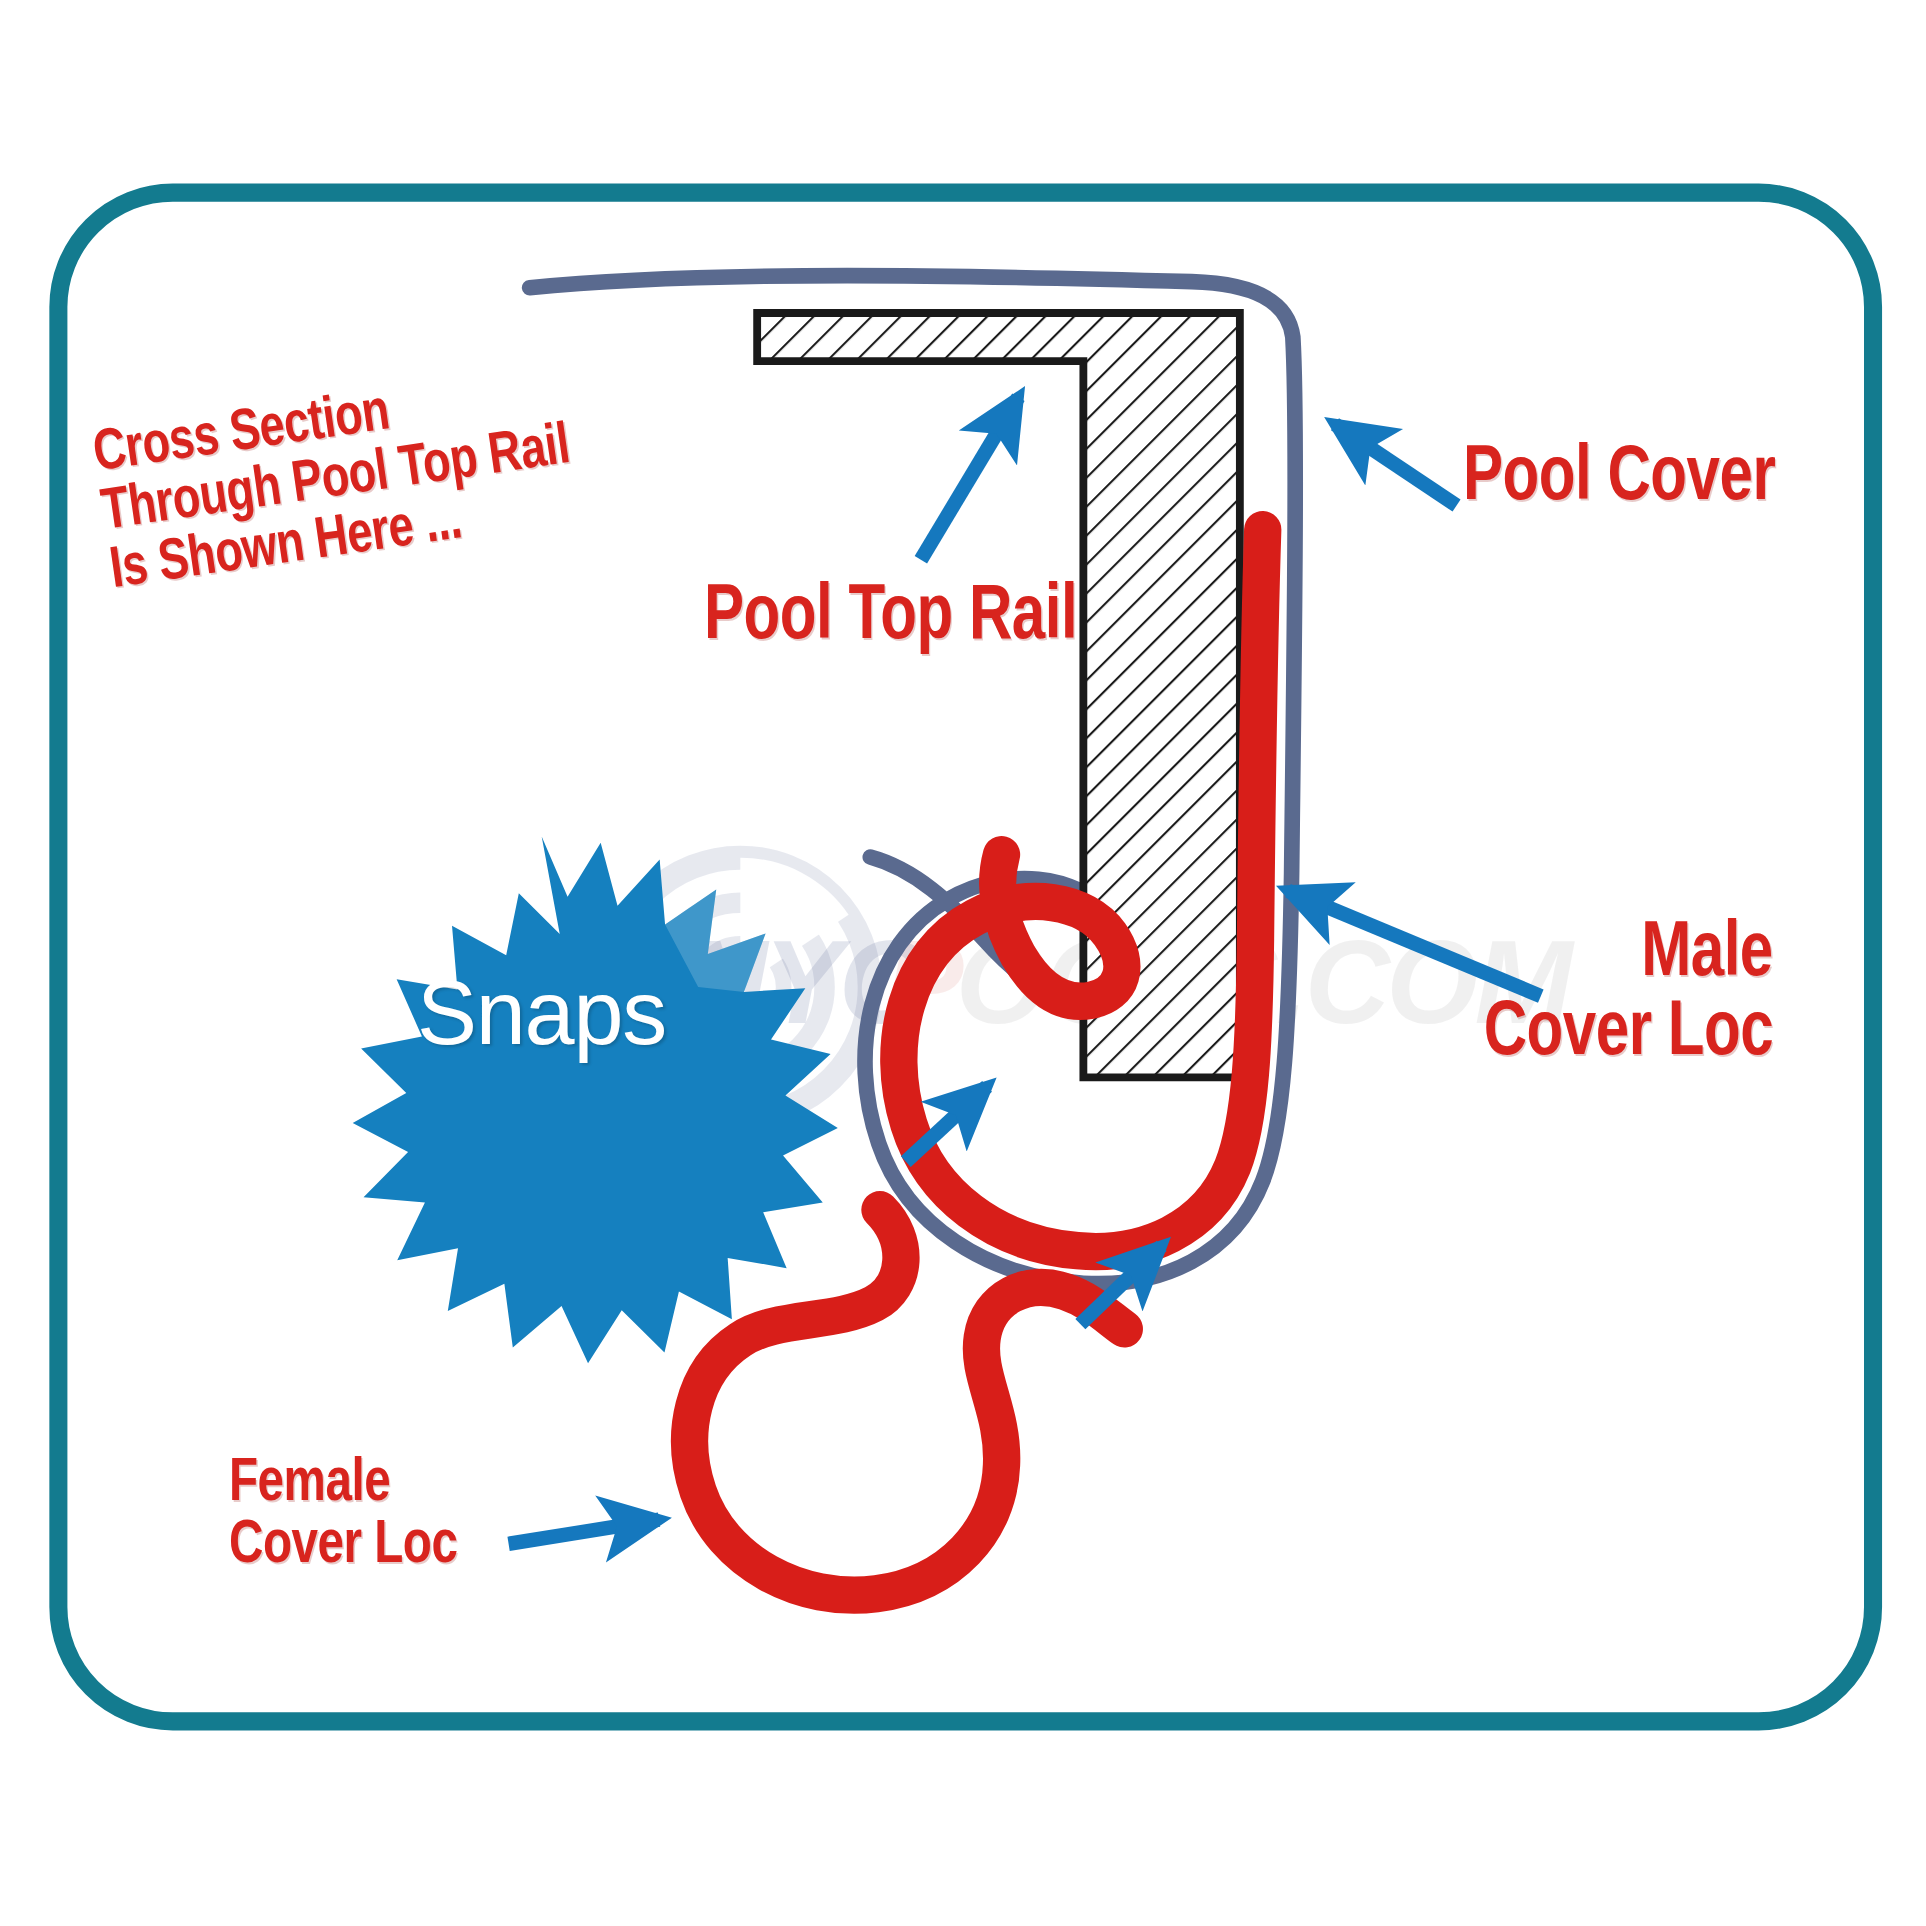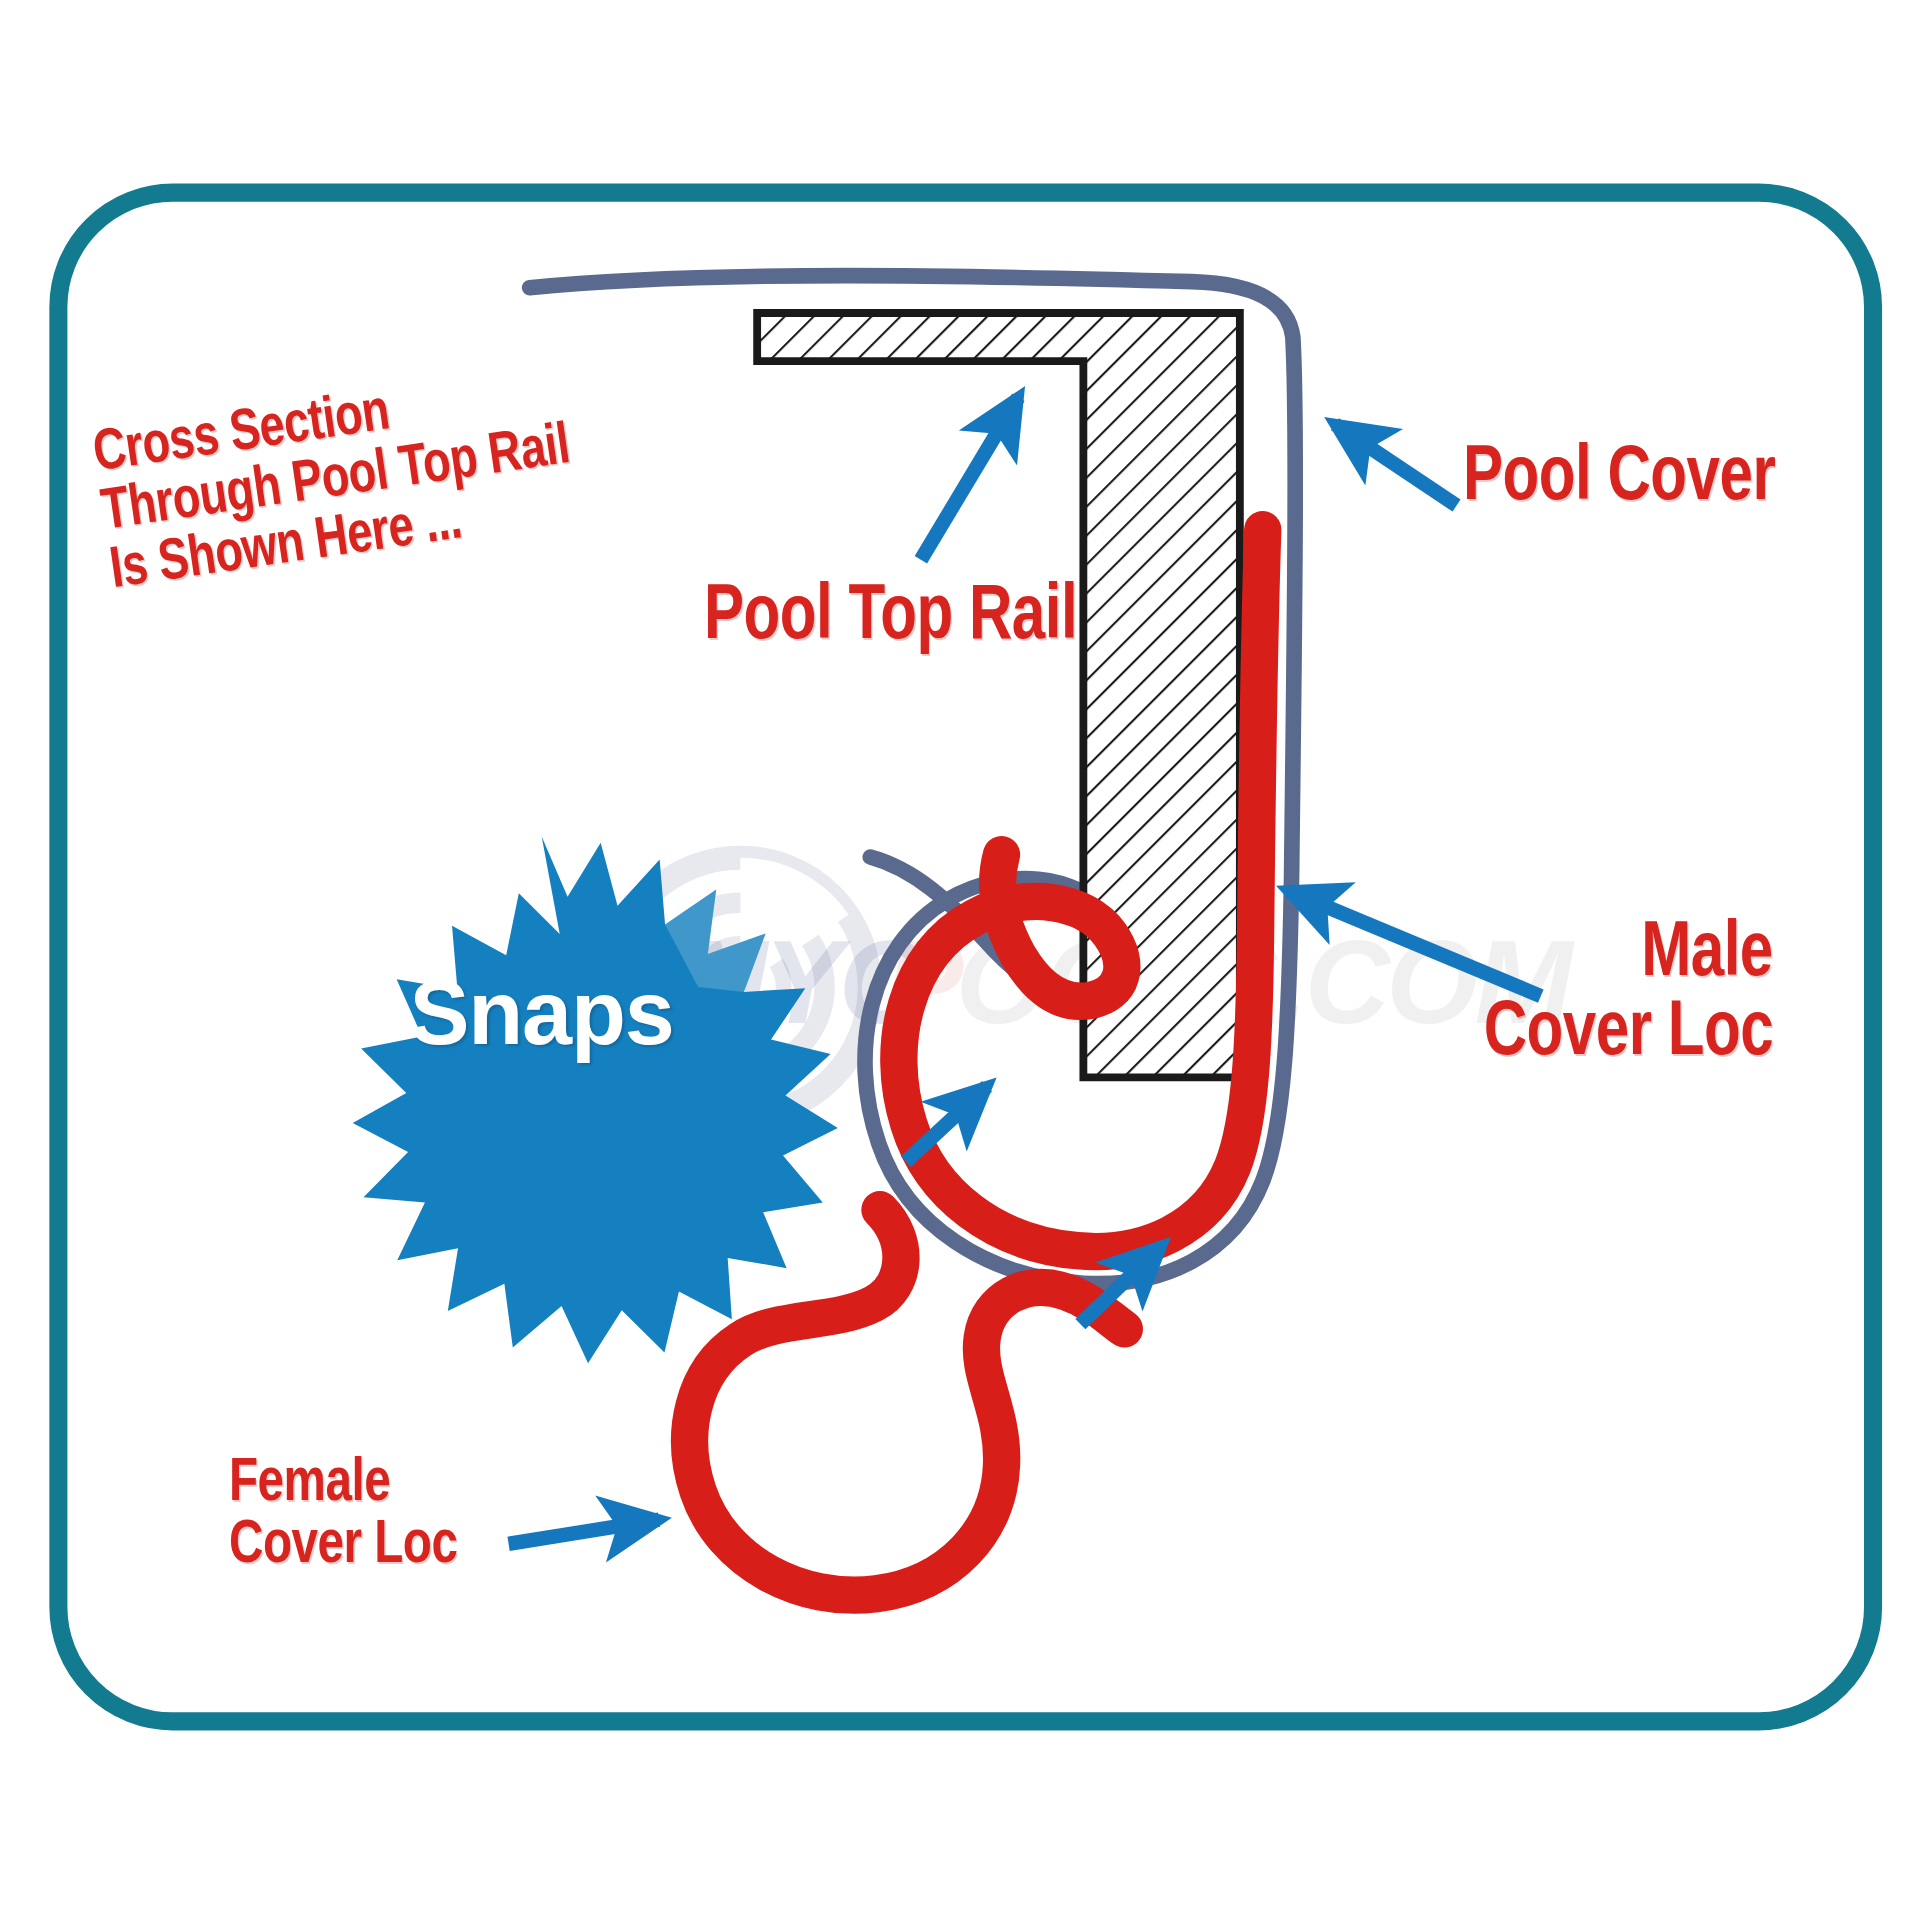--- a/index.html
+++ b/index.html
@@ -30,21 +30,21 @@
   #lbl-cross{left:89px;top:421px;font-size:58px;transform:rotate(-8.2deg);}
   #lbl-rail {left:704px;top:572px;font-size:77px;text-decoration:underline;}
   #lbl-cover{left:1463px;top:433px;font-size:77px;text-decoration:underline;}
   #lbl-male {left:1402px;top:909px;font-size:77px;text-align:right;}
   #lbl-female{left:229px;top:1448px;font-size:61px;}
 
   #burst-text{
     position:absolute;left:361px;top:963px;width:361px;
     text-align:center;color:#ffffff;
     font-family:"Liberation Sans","DejaVu Sans",sans-serif;
-    font-weight:700;font-size:90px;line-height:1.12;
+    font-weight:400;font-size:90px;line-height:1.12;
     letter-spacing:-1.2px;
     text-shadow:2.4px 2.4px 3px rgba(0,0,0,0.18);
     pointer-events:none;
   }
 </style>
 </head>
 <body>
 
 <div id="stage">
 

